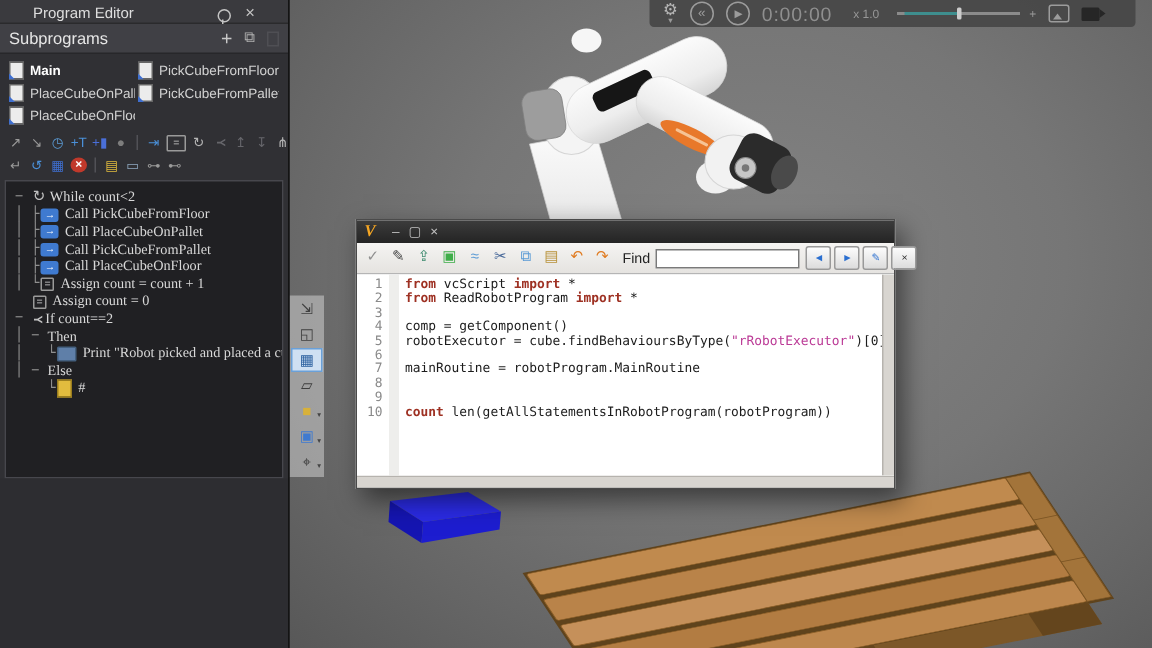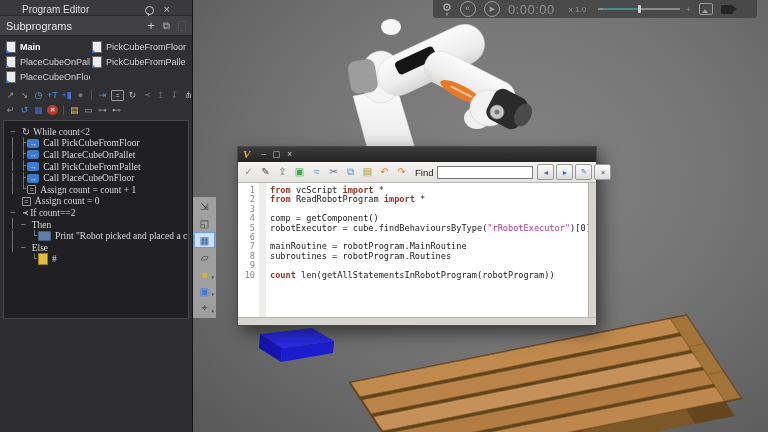--- a/index.html
+++ b/index.html
@@ -261,21 +261,21 @@
     </div>
     <div class="sw-body">
       <div class="code-area" id="code-area">
           <div class="cline"><span class="cnum">1</span><span class="cfold"></span><span class="ctext"><span class="tok-kw">from</span><span> vcScript </span><span class="tok-kw">import</span><span> *</span></span></div>
           <div class="cline"><span class="cnum">2</span><span class="cfold"></span><span class="ctext"><span class="tok-kw">from</span><span> ReadRobotProgram </span><span class="tok-kw">import</span><span> *</span></span></div>
           <div class="cline"><span class="cnum">3</span><span class="cfold"></span><span class="ctext"></span></div>
           <div class="cline"><span class="cnum">4</span><span class="cfold"></span><span class="ctext"><span>comp = getComponent()</span></span></div>
           <div class="cline"><span class="cnum">5</span><span class="cfold"></span><span class="ctext"><span>robotExecutor = cube.findBehavioursByType(</span><span class="tok-str">"rRobotExecutor"</span><span>)[0]</span></span></div>
           <div class="cline"><span class="cnum">6</span><span class="cfold"></span></div>
           <div class="cline"><span class="cnum">7</span><span class="cfold"></span><span class="ctext"><span>mainRoutine = robotProgram.MainRoutine</span></span></div>
-          <div class="cline"><span class="cnum">8</span><span class="cfold"></span><span class="ctext"><span>subroutines = robotProgram.Routines</span></span></div>
+          <div class="cline"><span class="cnum">8</span><span class="cfold"></span></div>
           <div class="cline"><span class="cnum">9</span><span class="cfold"></span><span class="ctext"></span></div>
           <div class="cline"><span class="cnum">10</span><span class="cfold"></span><span class="ctext"><span class="tok-kw">count</span><span> len(getAllStatementsInRobotProgram(robotProgram))</span></span></div>
         </div>
       <div class="vscroll"></div>
     </div>
     <div class="sw-hscroll"></div>
   </div>
 
   <div class="panel">
     <div class="panel-header">

